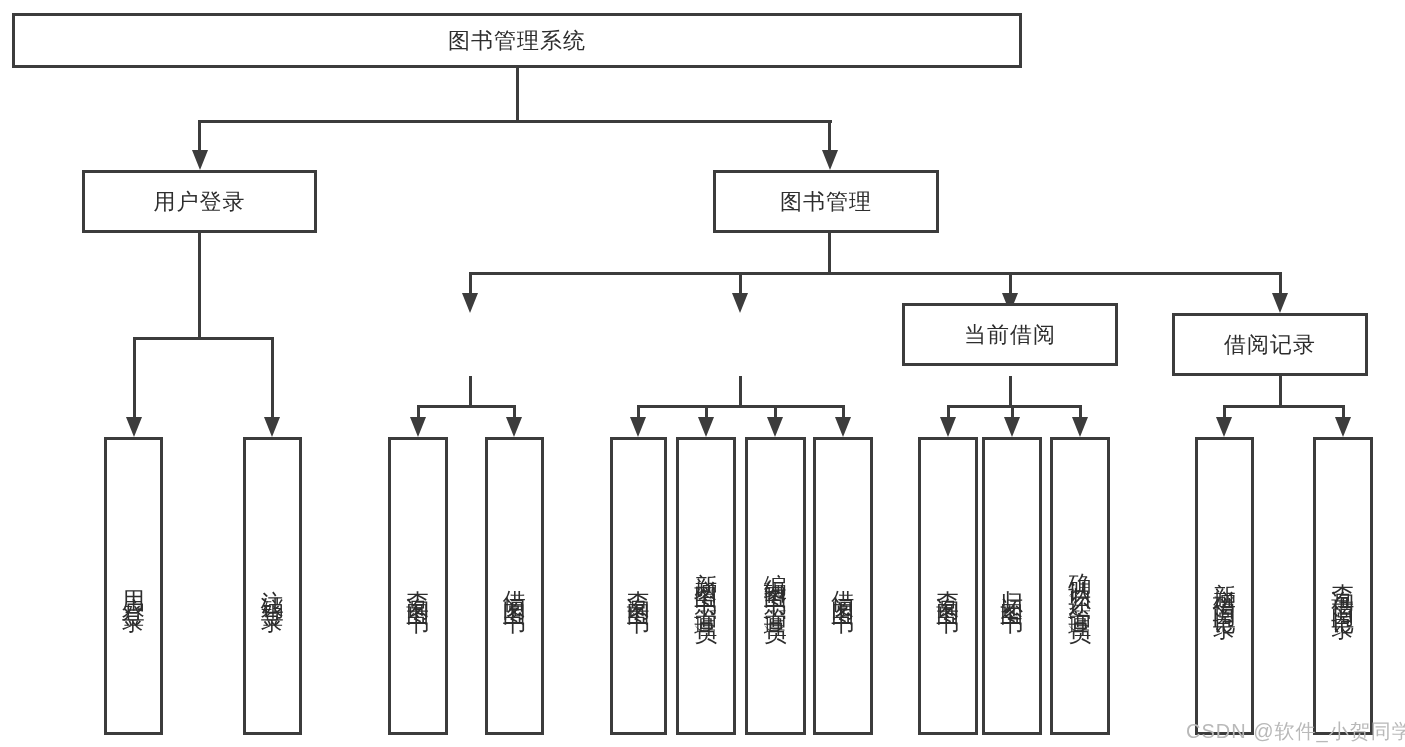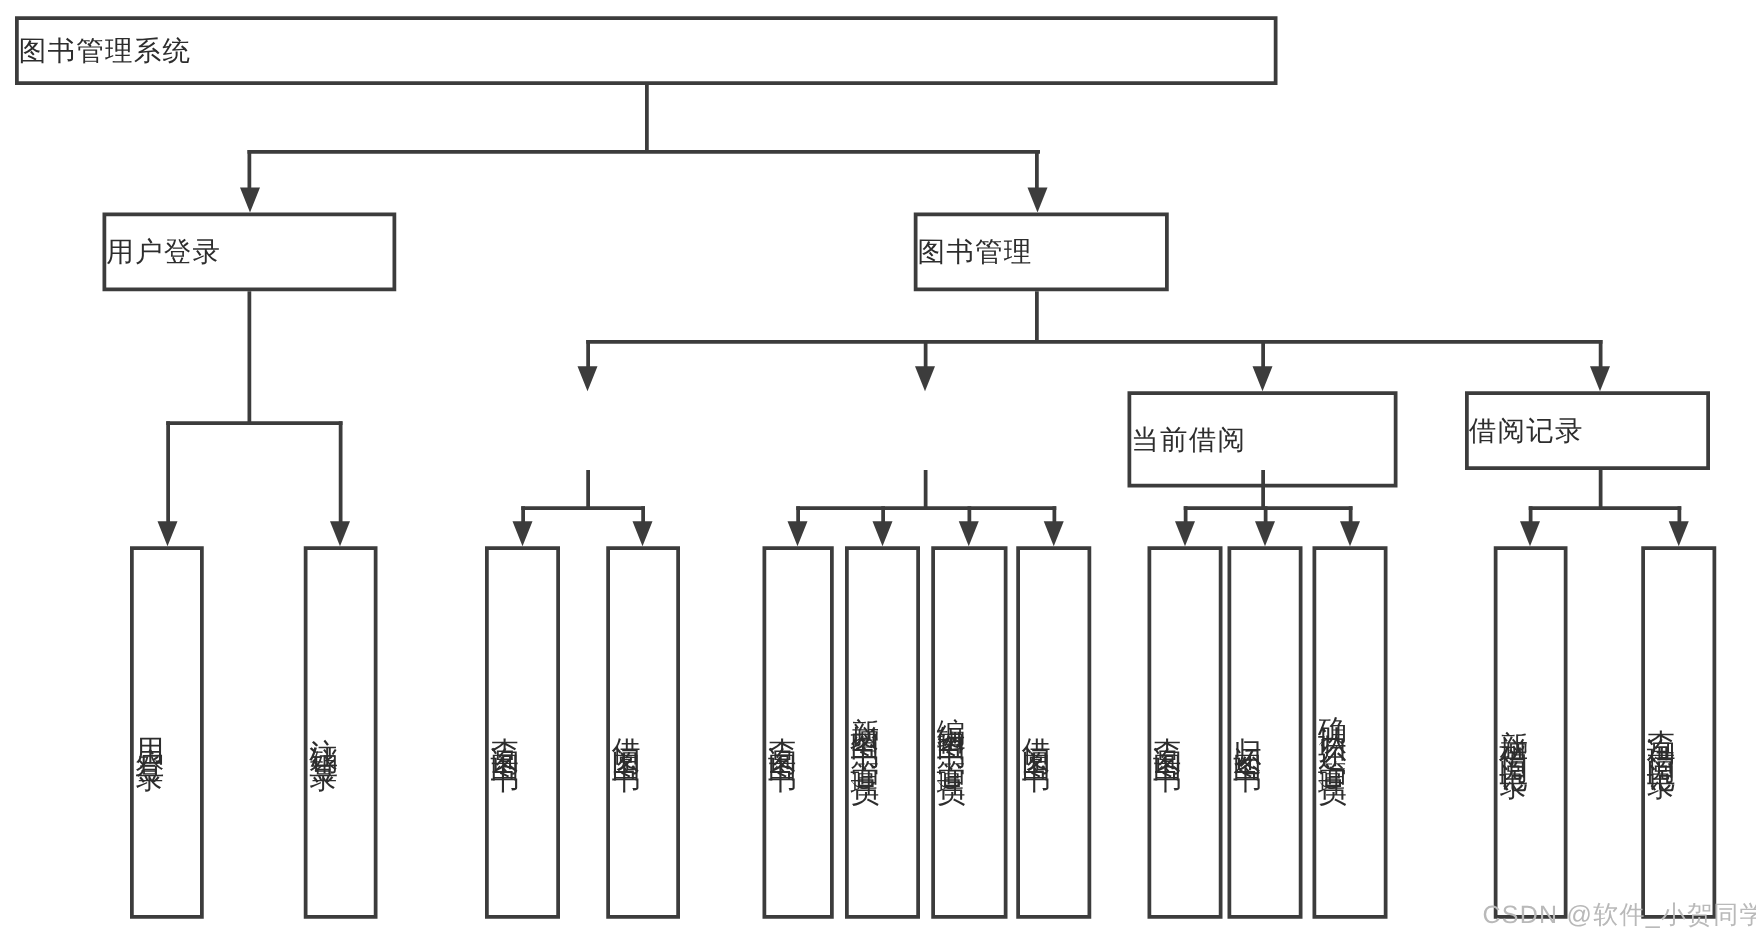--- a/index.html
+++ b/index.html
@@ -11,20 +11,21 @@
     font-family: "Liberation Sans", "DejaVu Sans", sans-serif;
     overflow: hidden;
   }
   .box {
     position: absolute;
     box-sizing: border-box;
     border: 3px solid #3c3c3c;
     background: #ffffff;
     display: flex;
     align-items: center;
+    justify-content: center;
     color: #2d2d2d;
   }
   .hlabel {
     font-size: 22px;
     letter-spacing: 1px;
     white-space: nowrap;
   }
   .vtext {
     writing-mode: vertical-rl;
     text-orientation: mixed;
@@ -68,21 +69,21 @@
   <div class="line" style="left:516px; top:68px; width:3px; height:54px;"></div>
   <div class="line" style="left:198px; top:120px; width:634px; height:3px;"></div>
   <div class="line" style="left:198px; top:120px; width:3px; height:32px;"></div>
   <div class="arrow" style="left:192px; top:150px;"></div>
   <div class="line" style="left:828px; top:120px; width:3px; height:32px;"></div>
   <div class="arrow" style="left:822px; top:150px;"></div>
 
   <div class="box" style="left:82px; top:170px; width:235px; height:63px;">
     <span class="hlabel">用户登录</span>
   </div>
-  <div class="box" style="left:713px; top:170px; width:204px; height:63px;margin-left:18px;">
+  <div class="box" style="left:713px; top:170px; width:226px; height:63px;">
     <span class="hlabel">图书管理</span>
   </div>
 
   <div class="line" style="left:198px; top:233px; width:3px; height:106px;"></div>
   <div class="line" style="left:133px; top:337px; width:141px; height:3px;"></div>
   <div class="line" style="left:133px; top:337px; width:3px; height:82px;"></div>
   <div class="arrow" style="left:126px; top:417px;"></div>
   <div class="line" style="left:271px; top:337px; width:3px; height:82px;"></div>
   <div class="arrow" style="left:264px; top:417px;"></div>
 
@@ -90,21 +91,21 @@
   <div class="line" style="left:469px; top:272px; width:813px; height:3px;"></div>
   <div class="line" style="left:469px; top:272px; width:3px; height:23px;"></div>
   <div class="arrow" style="left:462px; top:293px;"></div>
   <div class="line" style="left:739px; top:272px; width:3px; height:23px;"></div>
   <div class="arrow" style="left:732px; top:293px;"></div>
   <div class="line" style="left:1009px; top:272px; width:3px; height:23px;"></div>
   <div class="arrow" style="left:1002px; top:293px;"></div>
   <div class="line" style="left:1279px; top:272px; width:3px; height:23px;"></div>
   <div class="arrow" style="left:1272px; top:293px;"></div>
 
-  <div class="box" style="left:902px; top:313px; width:216px; height:77px;">
+  <div class="box" style="left:902px; top:303px; width:216px; height:63px;">
     <span class="hlabel">当前借阅</span>
   </div>
   <div class="box" style="left:1172px; top:313px; width:196px; height:63px;">
     <span class="hlabel">借阅记录</span>
   </div>
 
   <div class="line" style="left:469px; top:376px; width:3px; height:31px;"></div>
   <div class="line" style="left:417px; top:405px; width:99px; height:3px;"></div>
   <div class="line" style="left:417px; top:405px; width:3px; height:14px;"></div>
   <div class="arrow" style="left:410px; top:417px;"></div>

